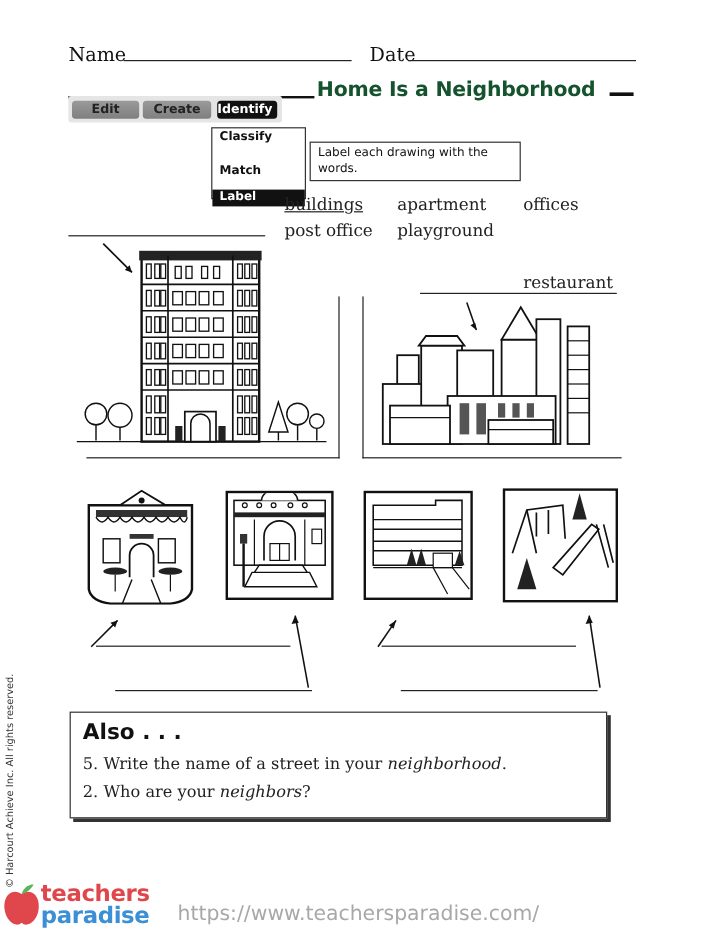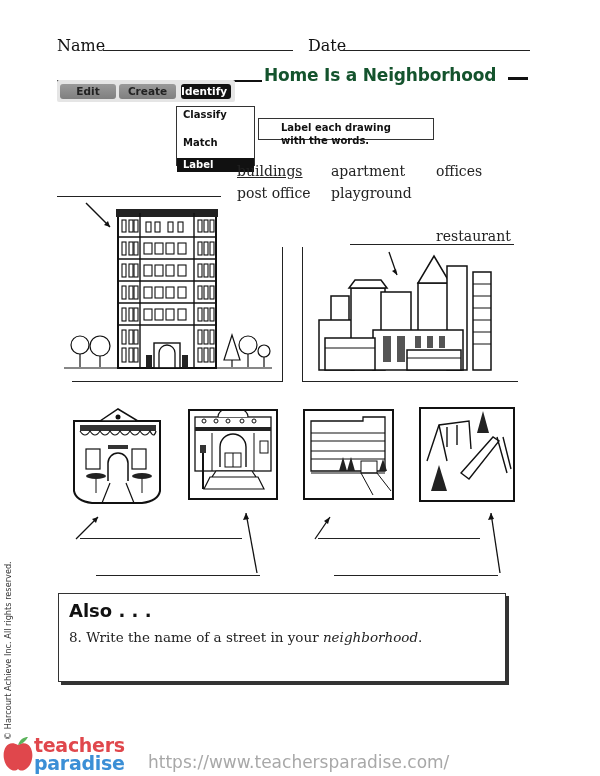--- a/index.html
+++ b/index.html
@@ -39,23 +39,23 @@
       position: absolute; left: 176px; top: 106px; width: 79px; height: 60px;
       border: 1.2px solid #333; background: #fff;
     }
     .menu-item {
       position: absolute; left: 0; width: 100%; height: 14px; padding-left: 6px;
       font-family: "DejaVu Sans", sans-serif; font-weight: bold; font-size: 10px; line-height: 14px;
       color: #111;
     }
     .menu-item.selected { background: #111; color: #fff; }
     .instr {
-      position: absolute; left: 258px; top: 118px; width: 176px; height: 22px;
-      border: 1.2px solid #333; background: #fff; padding: 2px 22px;
-      font-family: "DejaVu Sans", sans-serif; font-weight: bold; font-size: 10px; line-height: 13px; color: #111;
+      position: absolute; left: 258px; top: 118px; width: 176px; height: 33px;
+      border: 1.2px solid #333; background: #fff; padding: 2px 6px;
+      font-family: "DejaVu Sans", sans-serif; font-weight: normal; font-size: 10px; line-height: 13px; color: #111;
     }
 
     
     .word { position: absolute; font-family: "DejaVu Serif", serif; font-size: 14px; color: #222; }
 
     
     .frame { position: absolute; border: 2px solid #111; background: #fff; }
     svg { display: block; }
 
     
@@ -371,21 +371,22 @@
     <polygon points="431,8 428,15 434,14"></polygon>
   </g>
 </svg>
 <div class="line" style="left:80px; top:538px; width:162px;"></div>
 <div class="line" style="left:96px; top:575px; width:164px;"></div>
 <div class="line" style="left:318px; top:538px; width:162px;"></div>
 <div class="line" style="left:334px; top:575px; width:164px;"></div>
 
 <div class="also">
   <div class="also-title">Also . . .</div>
-  <div class="also-item" style="top:35px;"><span>8. Write the name of a street in your </span><i>neighborhood</i><span>.</span></div>
+  <div class="also-item" style="top:35px;"><span>5. Write the name of a street in your </span><i>neighborhood</i><span>.</span></div>
+  <div class="also-item" style="top:58px;"><span>2. Who are your </span><i>neighbors</i><span>?</span></div>
 </div>
 
 <div class="copyright">© Harcourt Achieve Inc. All rights reserved.</div>
 
 <svg class="abs" style="left:2px; top:735px;" width="32" height="38">
   <path d="M16 10 C6 4 0 14 2 24 C4 34 12 38 16 34 C20 38 28 34 30 24 C32 14 26 4 16 10 Z" fill="#e0474c"></path>
   <path d="M16 10 C18 4 22 2 26 2 C24 6 20 9 16 10 Z" fill="#5bb35b"></path>
 </svg>
 <div class="brand1">teachers</div>
 <div class="brand2">paradise</div>

